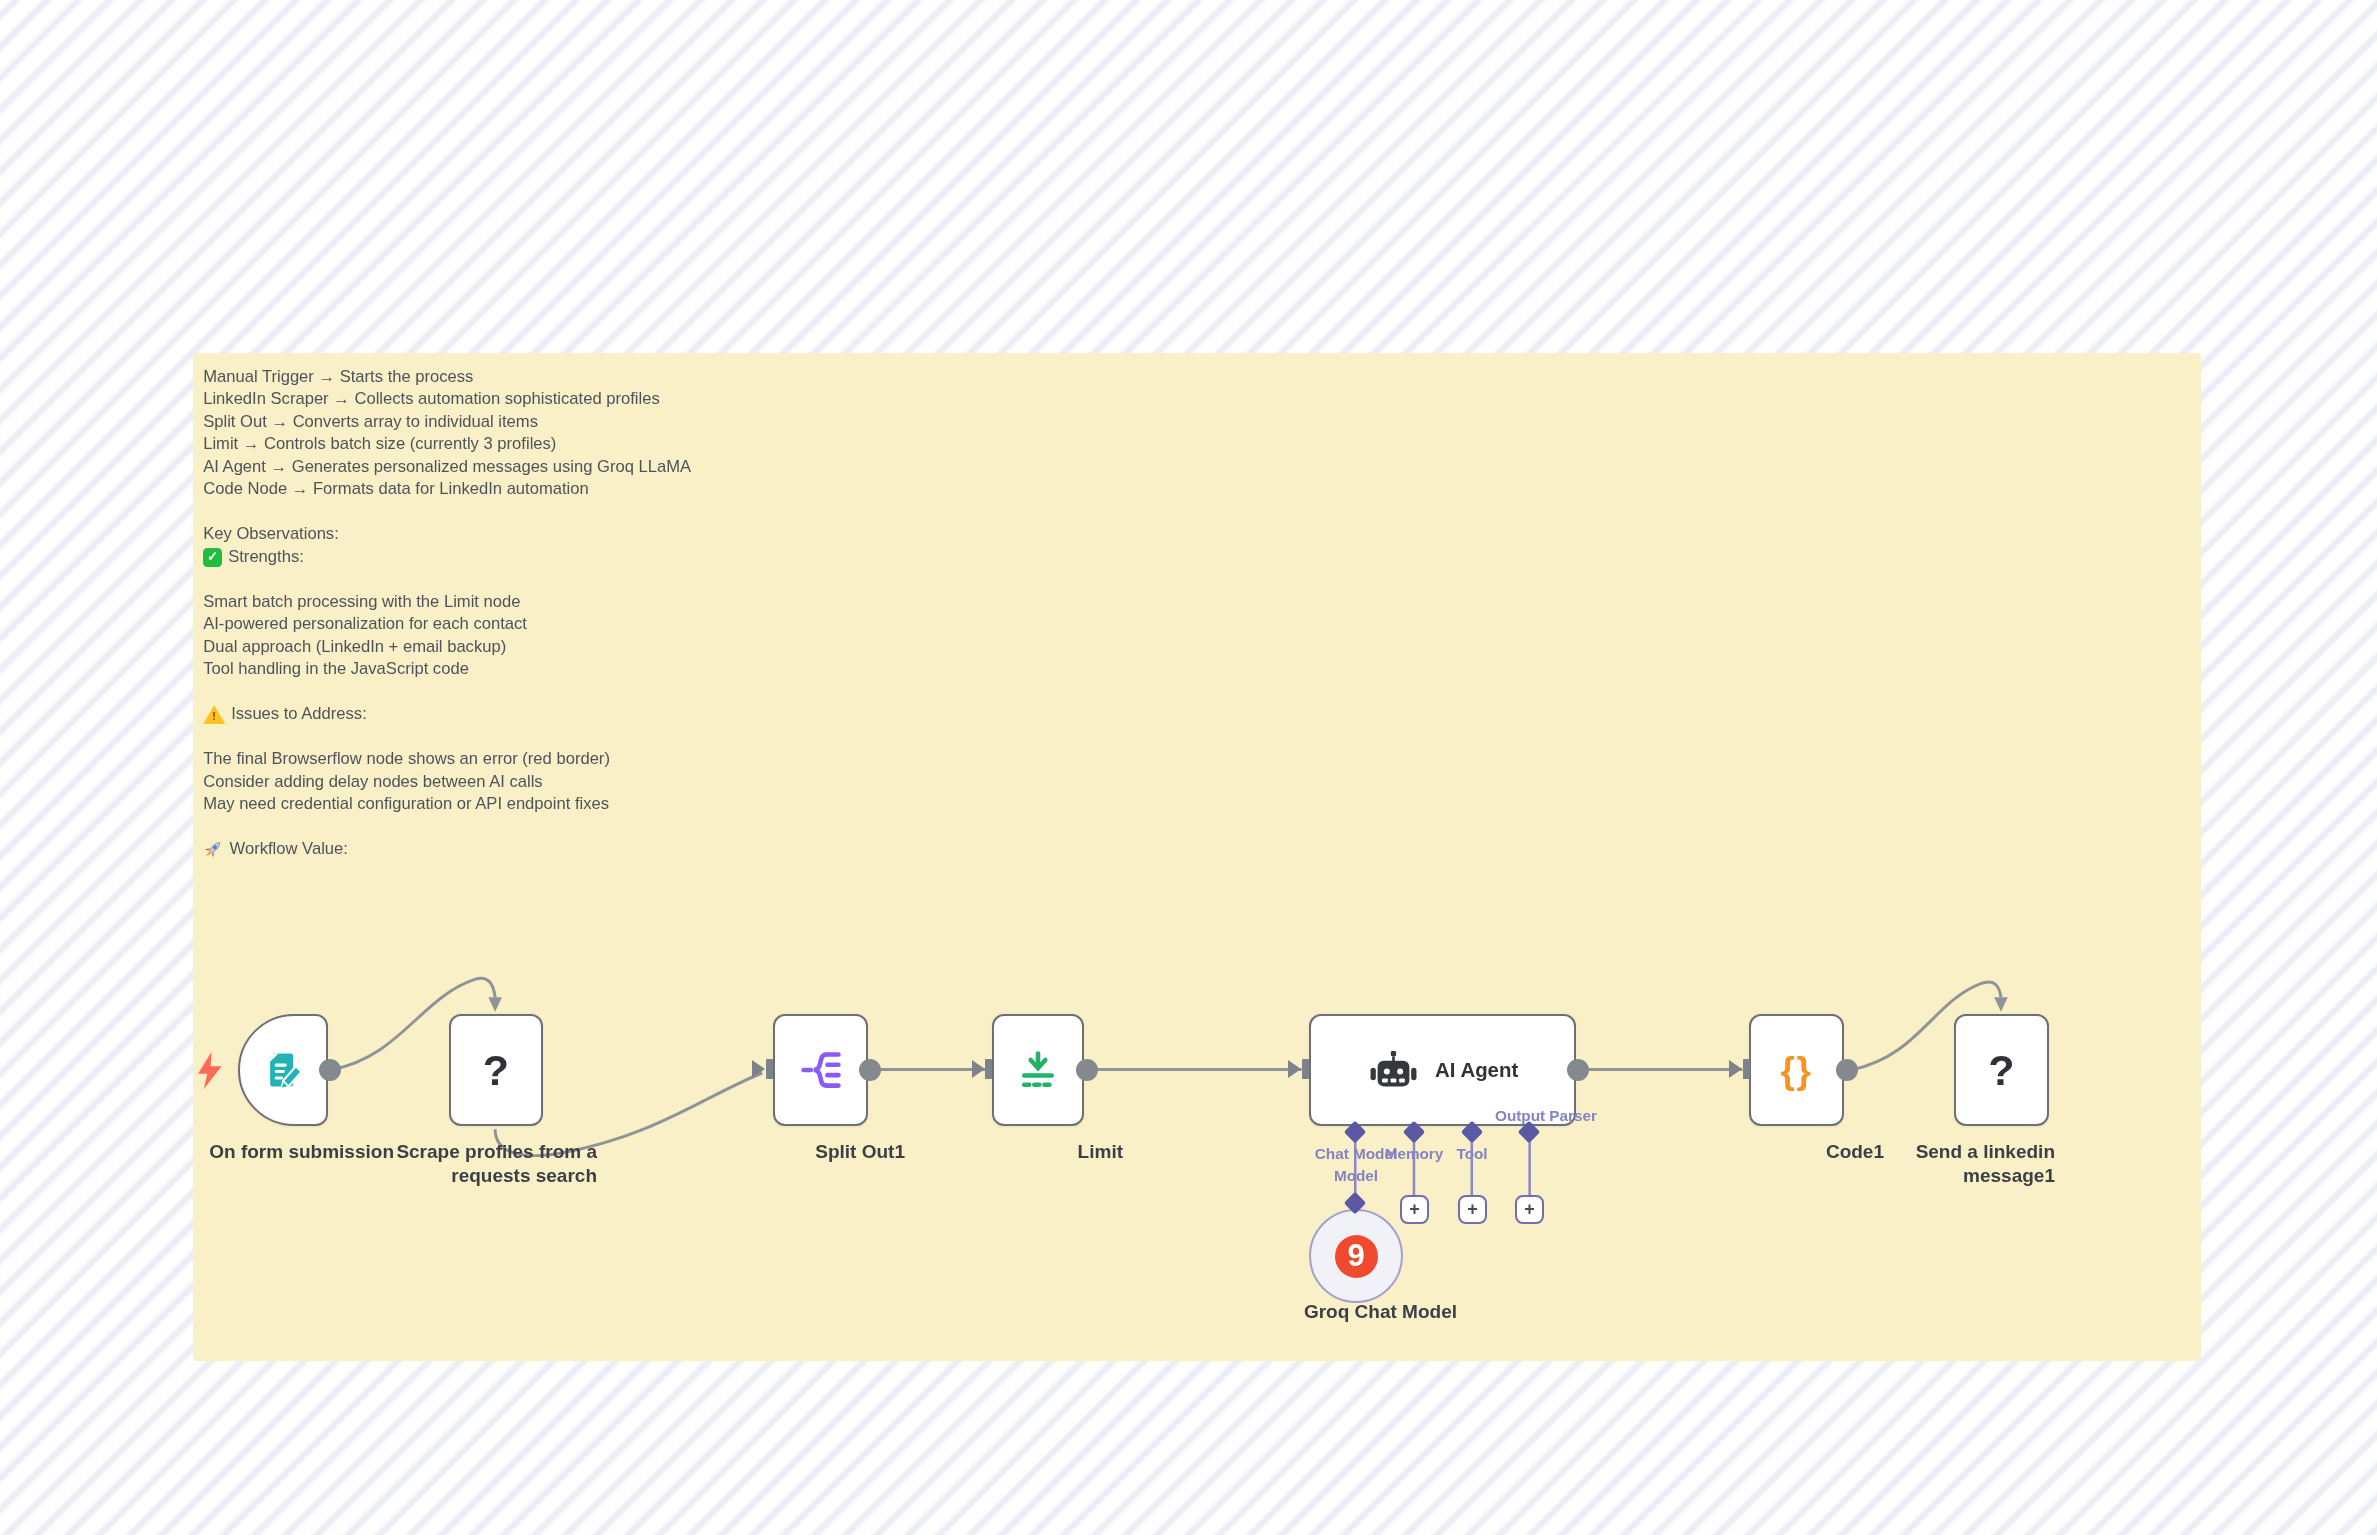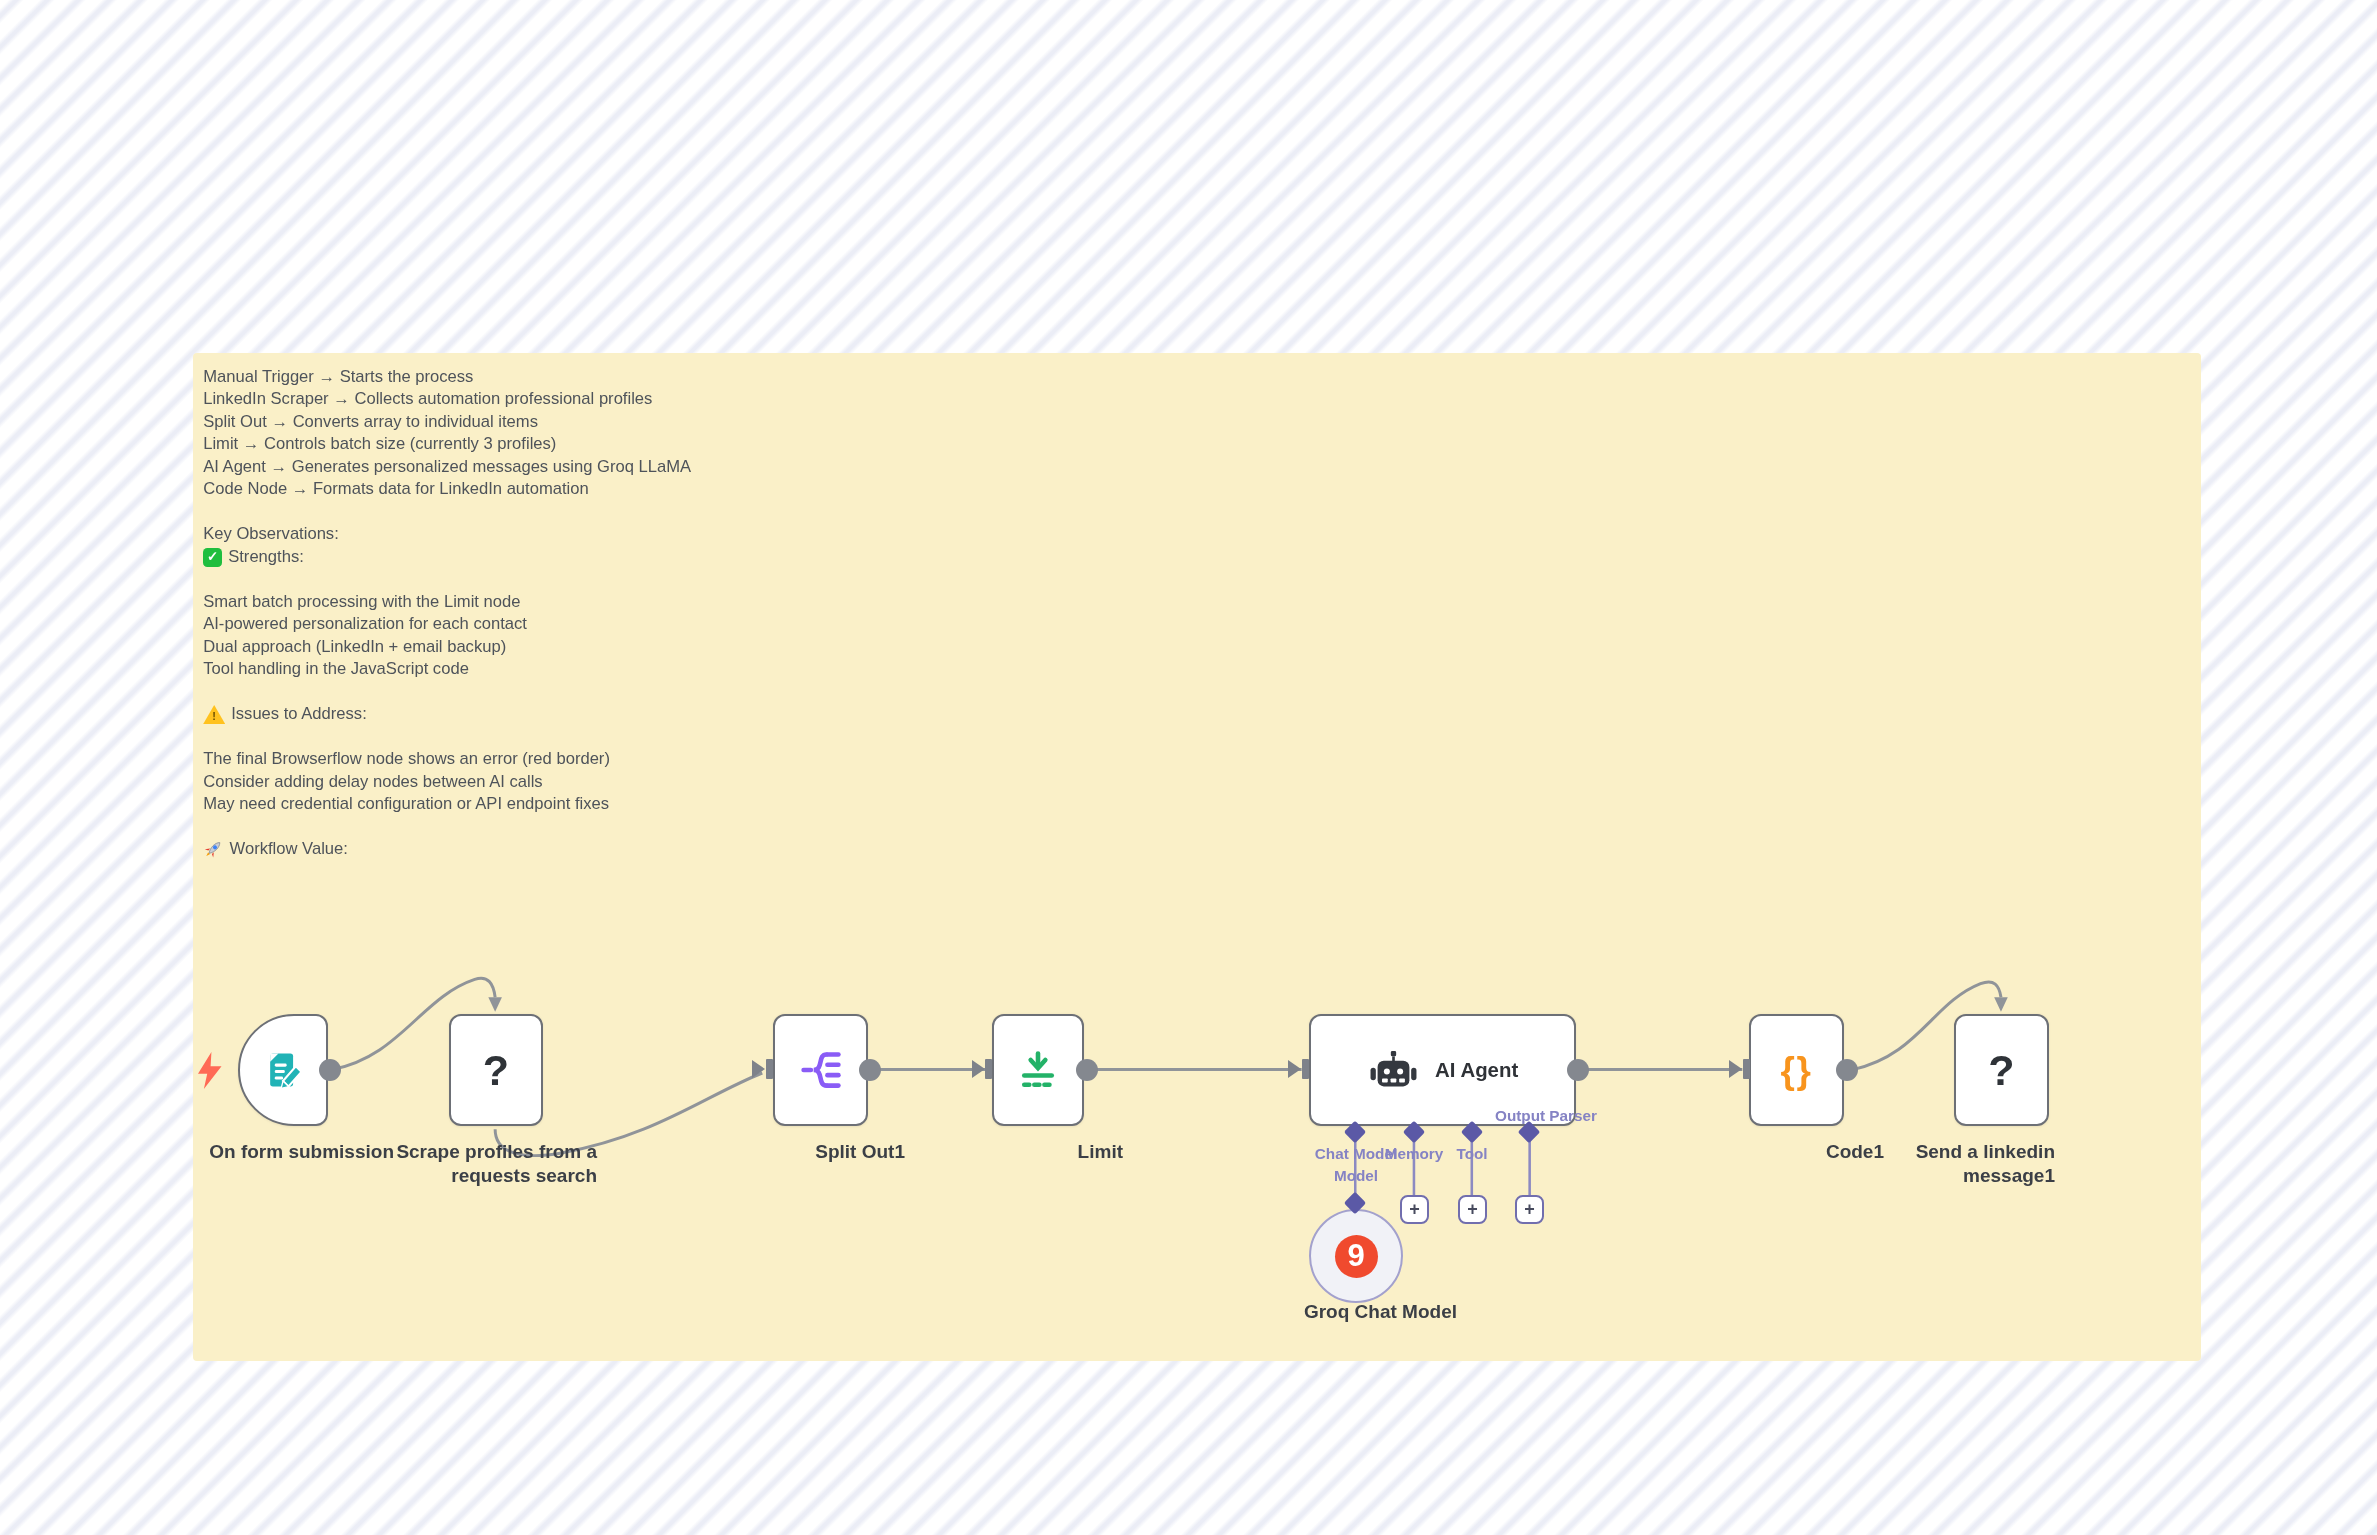--- a/index.html
+++ b/index.html
@@ -65,21 +65,21 @@
   .bolt{position:absolute;left:197px;top:1052px;z-index:2;}
 </style>
 </head>
 <body>
 
 <div id="canvas">
 
   <div class="sticky">
     <div class="sticky-text">
       <div class="srow">Manual Trigger → Starts the process</div>
-      <div class="srow">LinkedIn Scraper → Collects automation professional profiles</div>
+      <div class="srow">LinkedIn Scraper → Collects automation sophisticated profiles</div>
       <div class="srow">Split Out → Converts array to individual items</div>
       <div class="srow">Limit → Controls batch size (currently 3 profiles)</div>
       <div class="srow">AI Agent → Generates personalized messages using Groq LLaMA</div>
       <div class="srow">Code Node → Formats data for LinkedIn automation</div>
       <div class="srow"></div>
       <div class="srow">Key Observations:</div>
       <div class="srow">
         <span class="check-badge">✓</span>
         <span>Strengths:</span>
       </div>

